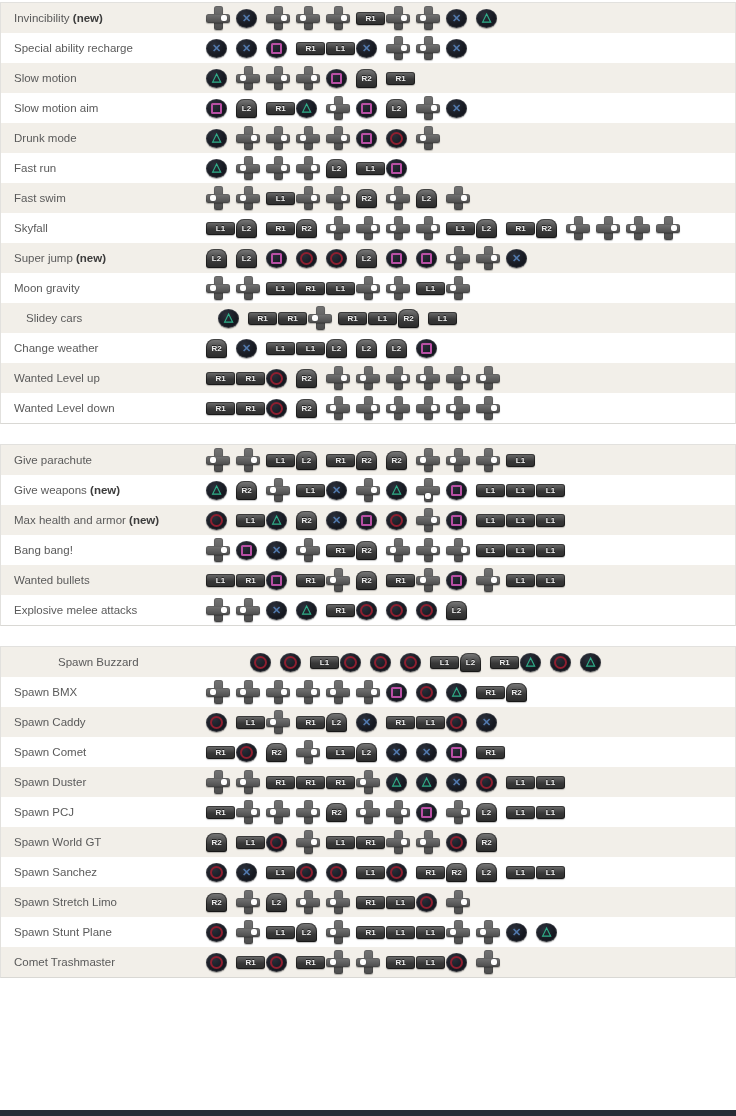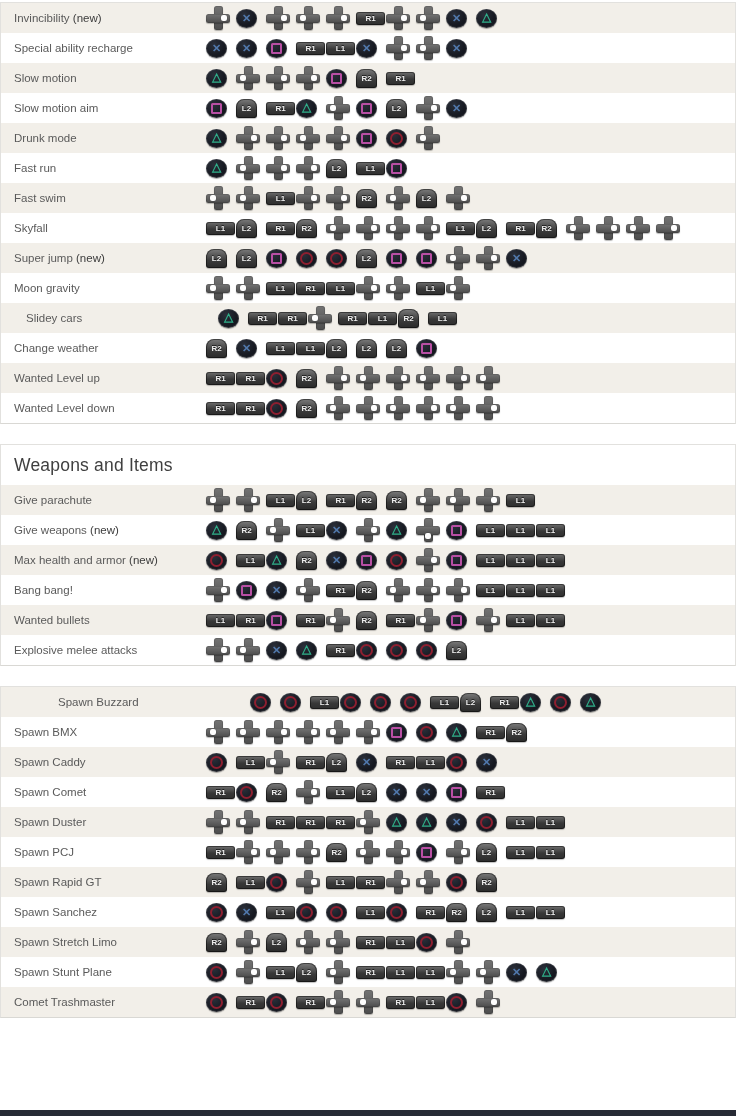--- a/index.html
+++ b/index.html
@@ -15,21 +15,21 @@
   .card h2{
     margin:0;padding:10px 13px 9px 13px;
     font-size:17.5px;font-weight:400;color:#3f3f3f;letter-spacing:.2px;
   }
   .row{height:30px;display:flex;align-items:center;}
   .row.alt{background:#f2efe9;}
   .row .label{
     width:205px;flex:0 0 205px;padding-left:13px;box-sizing:border-box;
     font-size:11.5px;color:#5a5a5a;white-space:nowrap;
   }
-  .row .label b{color:#3c3c3c;font-weight:normal;}
+  .row .label b{color:#3c3c3c;font-weight:bold;}
   .icons{display:flex;align-items:center;}
   .slot{width:30px;flex:0 0 30px;display:flex;justify-content:flex-start;align-items:center;}
   
   .dpad{position:relative;width:24px;height:24px;flex:0 0 24px;}
   .dpad .vbar,.dpad .hbar{
     position:absolute;background:linear-gradient(180deg,#747474,#4c4c4c);
     border-radius:2.5px;box-shadow:0 1px 1px rgba(0,0,0,.28), inset 0 0 0 1px rgba(0,0,0,.12);
   }
   .dpad .vbar{left:7.5px;top:0;width:9px;height:24px;}
   .dpad .hbar{left:0;top:7.5px;width:24px;height:9px;}
@@ -813,21 +813,20 @@
               <i class="hbar"></i>
               <i class="dot dot-right"></i>
             </span>
           </span>
         </span>
       </div>
     </div>
 </section>
 
 <section class="card">
-  <h2>Weapons and Items</h2>
   <div class="rows">
       <div class="row alt" style="background: rgb(242, 239, 233);">
         <span class="label">Give parachute</span>
         <span class="icons">
           <span class="slot">
             <span class="dpad">
               <i class="vbar"></i>
               <i class="hbar"></i>
               <i class="dot dot-left"></i>
             </span>
@@ -1516,21 +1515,21 @@
           </span>
           <span class="slot">
             <span class="bumper" style="color: rgb(239, 239, 239);">L1</span>
           </span>
           <span class="slot">
             <span class="bumper" style="color: rgb(239, 239, 239);">L1</span>
           </span>
         </span>
       </div>
       <div class="row alt" style="background: rgb(242, 239, 233);">
-        <span class="label">Spawn Rapid GT</span>
+        <span class="label">Spawn World GT</span>
         <span class="icons">
           <span class="slot">
             <span class="trigger" style="color: rgb(239, 239, 239);">R2</span>
           </span>
           <span class="slot">
             <span class="bumper" style="color: rgb(239, 239, 239);">L1</span>
           </span>
           <span class="slot">
             <span class="face">
               <span class="ci" style="border-color: rgb(142, 31, 48);"></span>

